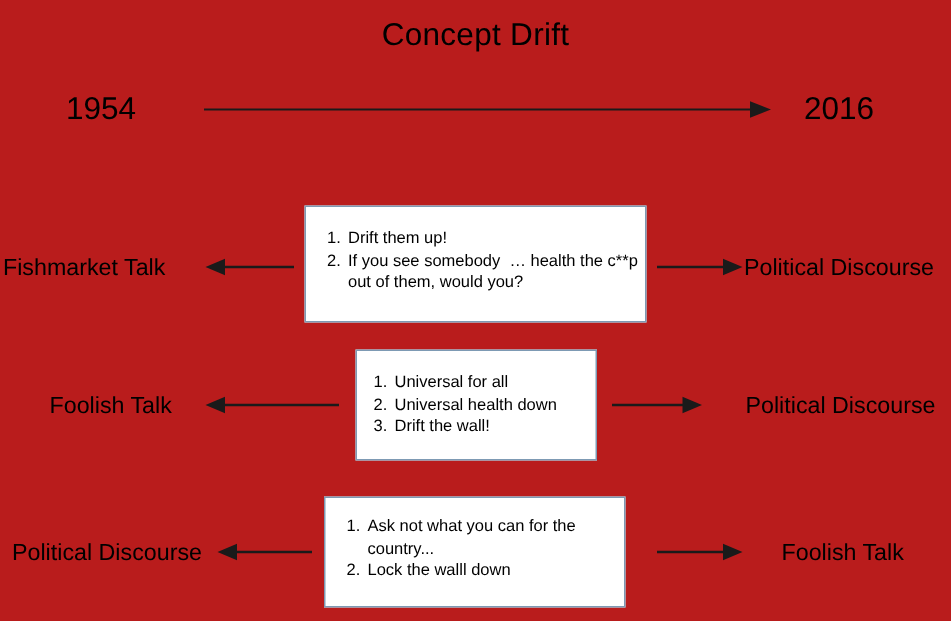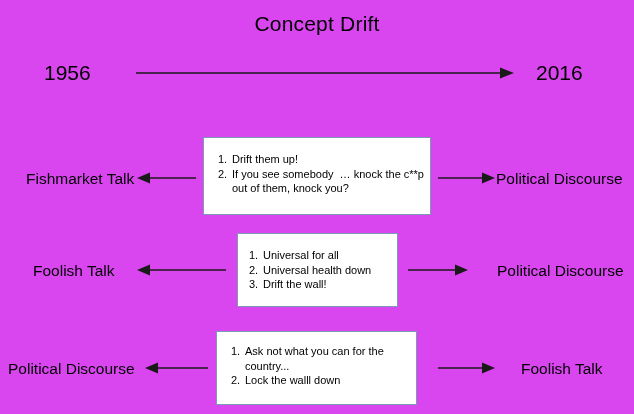--- a/index.html
+++ b/index.html
@@ -4,21 +4,21 @@
 <style>
   html, body {
     margin: 0;
     padding: 0;
     background: #ffffff;
   }
   #canvas {
     position: relative;
     width: 634px;
     height: 414px;
-    background: #d946ef;
+    background: #b91c1c;
     overflow: hidden;
     font-family: "Liberation Sans", sans-serif;
     color: #000000;
   }
 
   
   .title {
     position: absolute;
     left: 0;
     top: 12px;
@@ -92,43 +92,43 @@
   #box-2 .quote-list { padding: 14px 0 0 11px; }
   #box-3 .quote-list { padding: 12px 0 0 14px; }
 </style>
 </head>
 <body>
 
 <div id="canvas">
 
   <div class="title">Concept Drift</div>
 
-  <div class="year year-start">1956</div>
+  <div class="year year-start">1954</div>
   <div class="year year-end">2016</div>
   <svg class="timeline-svg" width="390" height="22" viewBox="0 0 390 22">
     <line x1="6" y1="11" x2="372" y2="11" stroke="#1a1a1a" stroke-width="1.4"></line>
     <polygon points="370,5.5 384,11 370,16.5" fill="#1a1a1a"></polygon>
   </svg>
 
-  <div class="row-label" style="left:2px; top:171px;margin-left:24px;">Fishmarket Talk</div>
+  <div class="row-label" style="left:2px; top:171px;">Fishmarket Talk</div>
 
   <svg class="arrow-svg" style="left:136px; top:168px;" width="68" height="20" viewBox="0 0 68 20">
     <line x1="60" y1="10" x2="12" y2="10" stroke="#1a1a1a" stroke-width="1.6"></line>
     <polygon points="14,4.5 1,10 14,15.5" fill="#1a1a1a"></polygon>
   </svg>
 
   <div class="quote-box" id="box-1" style="left:203px; top:137px; width:228px; height:78px;">
     <ul class="quote-list">
       <li class="quote-item">
         <span class="quote-num">1.</span>
         <span class="quote-text">Drift them up!</span>
       </li>
       <li class="quote-item">
         <span class="quote-num">2.</span>
-        <span class="quote-text">If you see somebody  … knock the c**p out of them, knock you?</span>
+        <span class="quote-text">If you see somebody  … health the c**p out of them, would you?</span>
       </li>
     </ul>
   </div>
 
   <svg class="arrow-svg" style="left:436px; top:168px;" width="62" height="20" viewBox="0 0 62 20">
     <line x1="2" y1="10" x2="48" y2="10" stroke="#1a1a1a" stroke-width="1.6"></line>
     <polygon points="46,4.5 59,10 46,15.5" fill="#1a1a1a"></polygon>
   </svg>
 
   <div class="row-label" style="left:496px; top:171px;">Political Discourse</div>

